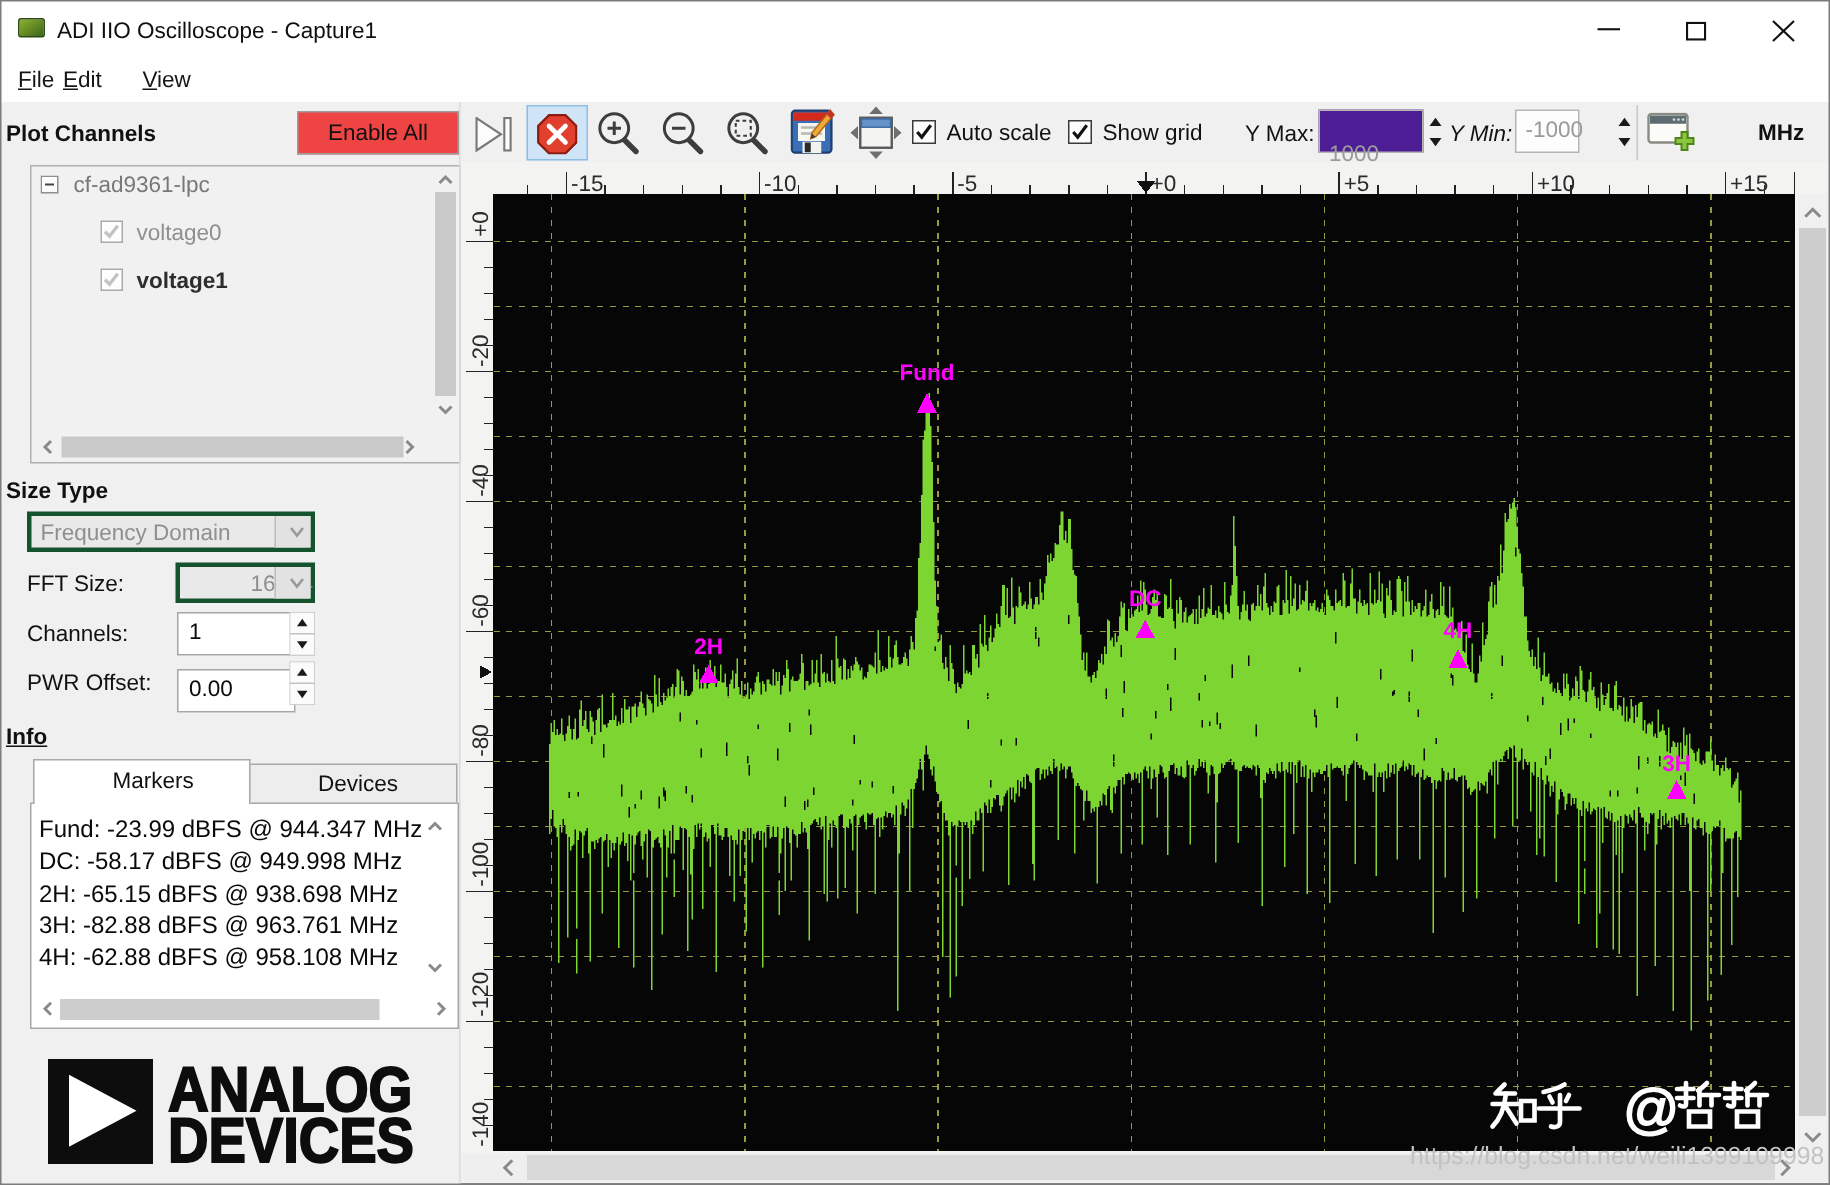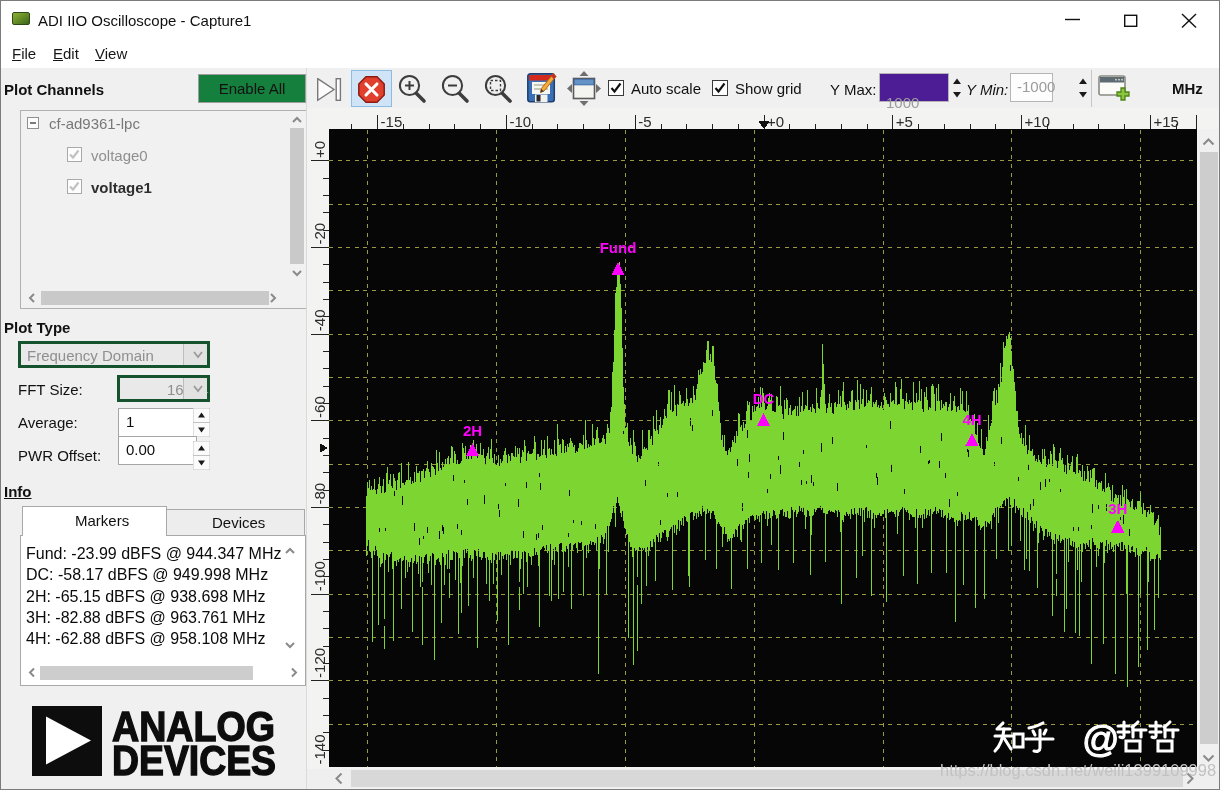--- a/index.html
+++ b/index.html
@@ -7,21 +7,21 @@
 body { position:relative; font-family:"Liberation Sans",sans-serif; background:#f0f0f0; overflow:hidden; }
 .abs { position:absolute; }
 .winborder { position:absolute; inset:0; border:1px solid #7c7c7c; pointer-events:none; z-index:90; }
 .titlebar { position:absolute; left:0; top:0; width:1220px; height:40px; background:#ffffff; }
 .appicon { position:absolute; left:12px; top:12px; width:18px; height:13px; background:linear-gradient(145deg,#8fae3a 0%,#6d9427 40%,#3c641c 100%); border:1px solid #2e4a14; border-radius:2px; }
 .title-text { position:absolute; left:38px; top:12px; font-size:15px; color:#101010; }
 .menubar { position:absolute; left:0; top:40px; width:1220px; height:28px; background:#ffffff; }
 .menuitem { position:absolute; top:45px; font-size:15px; color:#161616; }
 .lbl { position:absolute; font-size:15px; color:#111; white-space:nowrap; }
 .bold { font-weight:bold; }
-.btn { position:absolute; background:#15803d; border:1px solid #9d9d9d; font-size:15px; color:#111; text-align:center; }
+.btn { position:absolute; background:#ef4444; border:1px solid #9d9d9d; font-size:15px; color:#111; text-align:center; }
 .frame { position:absolute; border:1px solid #b0b0b0; background:#f1f1f1; }
 .cb { position:absolute; width:15px; height:15px; background:#fdfdfd; border:1px solid #a9a9a9; }
 .combo { position:absolute; background:#e9e9e9; border:3px solid #14532d; font-size:15px; color:#8f8f8f; }
 .combo .arr { position:absolute; right:0; top:0; bottom:0; width:24px; background:#e2e2e2; border-left:1px solid #bdbdbd; }
 .spin { position:absolute; background:#ffffff; border:1px solid #a6a6a6; font-size:15px; color:#0c0c0c; }
 .chev { stroke:#8a8a8a; stroke-width:2; fill:none; }
 .thumb { position:absolute; background:#c9c9c9; }
 </style>
 </head>
 <body>
@@ -32,21 +32,21 @@
 <div class="title-text">ADI IIO Oscilloscope - Capture1</div>
 <svg class="abs" style="left:1050px;top:0;width:160px;height:40px" viewBox="0 0 160 40">
   <line x1="15" y1="19.5" x2="30" y2="19.5" stroke="#111" stroke-width="1.4"></line>
   <rect x="74.7" y="15.3" width="12" height="11" fill="none" stroke="#111" stroke-width="1.4"></rect>
   <line x1="132" y1="14" x2="146" y2="27.4" stroke="#111" stroke-width="1.4"></line>
   <line x1="146" y1="14" x2="132" y2="27.4" stroke="#111" stroke-width="1.4"></line>
 </svg>
 
 <div class="menubar"></div>
 <div class="menuitem" style="left:12px"><u>F</u>ile</div>
-<div class="menuitem" style="left:53px"><u>E</u>dit</div>
+<div class="menuitem" style="left:42px"><u>E</u>dit</div>
 <div class="menuitem" style="left:95px"><u>V</u>iew</div>
 
 <div class="lbl bold" style="left:4px;top:81px;">Plot Channels</div>
 <div class="btn" style="left:198px;top:74px;width:108px;height:29px;line-height:27px;">Enable All</div>
 
 <div class="frame" style="left:20px;top:110px;width:287px;height:199px;"></div>
 <svg class="abs" style="left:27px;top:117px;width:13px;height:13px" viewBox="0 0 13 13">
  <rect x="0.5" y="0.5" width="11" height="11" fill="#fcfcfc" stroke="#8f8f8f"></rect>
  <line x1="3" y1="6" x2="9" y2="6" stroke="#444" stroke-width="1.4"></line>
 </svg>
@@ -66,48 +66,48 @@
 <svg class="abs" style="left:288px;top:111px;width:18px;height:197px" viewBox="0 0 18 197">
  <path class="chev" d="M5 11 L9 7 L13 11"></path>
  <path class="chev" d="M5 160 L9 164 L13 160"></path>
 </svg>
 <div class="thumb" style="left:41px;top:291px;width:228px;height:14px;"></div>
 <svg class="abs" style="left:21px;top:289px;width:285px;height:18px" viewBox="0 0 285 18">
  <path class="chev" d="M13 5 L9 9 L13 13"></path>
  <path class="chev" d="M250 5 L254 9 L250 13"></path>
 </svg>
 
-<div class="lbl bold" style="left:4px;top:319px;">Plot Type</div>
+<div class="lbl bold" style="left:4px;top:319px;">Size Type</div>
 <div class="combo" style="left:18px;top:341px;width:192px;height:27px;">
     <span style="position:absolute;left:6px;top:3px;">Frequency Domain</span>
     <span class="arr"></span>
   </div>
 <svg class="abs" style="left:186px;top:349px;width:24px;height:12px" viewBox="0 0 24 12">
     <path d="M8 3 L12 8 L16 3" fill="none" stroke="#9a9a9a" stroke-width="1.8"></path>
   </svg>
 <div class="lbl" style="left:18px;top:381px;">FFT Size:</div>
 <div class="combo" style="left:117px;top:375px;width:93px;height:27px;">
     <span style="position:absolute;left:7px;top:3px;margin-left:40px;">16384</span>
     <span class="arr"></span>
   </div>
 <svg class="abs" style="left:186px;top:383px;width:24px;height:12px" viewBox="0 0 24 12">
     <path d="M8 3 L12 8 L16 3" fill="none" stroke="#9a9a9a" stroke-width="1.8"></path>
   </svg>
-<div class="lbl" style="left:18px;top:414px;">Average:</div>
+<div class="lbl" style="left:18px;top:414px;">Channels:</div>
 <div class="spin" style="left:118px;top:408px;width:92px;height:29px;">
     <span style="position:absolute;left:7px;top:4px;">1</span>
   </div>
 <svg class="abs" style="left:193px;top:408px;width:17px;height:29px" viewBox="0 0 17 29">
  <rect x="0" y="0" width="17" height="29" fill="#fbfbfb" stroke="#c2c2c2" stroke-width="1"></rect>
  <line x1="0" y1="14.5" x2="17" y2="14.5" stroke="#c2c2c2"></line>
  <path d="M5 9.5 L8.5 4.5 L12 9.5 Z" fill="#1a1a1a"></path>
  <path d="M5 19.5 L8.5 24.5 L12 19.5 Z" fill="#1a1a1a"></path>
 </svg>
 <div class="lbl" style="left:18px;top:447px;">PWR Offset:</div>
-<div class="spin" style="left:118px;top:436px;width:79px;height:29px;">
+<div class="spin" style="left:118px;top:446px;width:79px;height:29px;">
     <span style="position:absolute;left:7px;top:4px;">0.00</span>
   </div>
 <svg class="abs" style="left:193px;top:441px;width:17px;height:29px" viewBox="0 0 17 29">
  <rect x="0" y="0" width="17" height="29" fill="#fbfbfb" stroke="#c2c2c2" stroke-width="1"></rect>
  <line x1="0" y1="14.5" x2="17" y2="14.5" stroke="#c2c2c2"></line>
  <path d="M5 9.5 L8.5 4.5 L12 9.5 Z" fill="#1a1a1a"></path>
  <path d="M5 19.5 L8.5 24.5 L12 19.5 Z" fill="#1a1a1a"></path>
 </svg>
 
 <div class="lbl bold" style="left:4px;top:483px;text-decoration:underline;">Info</div>

